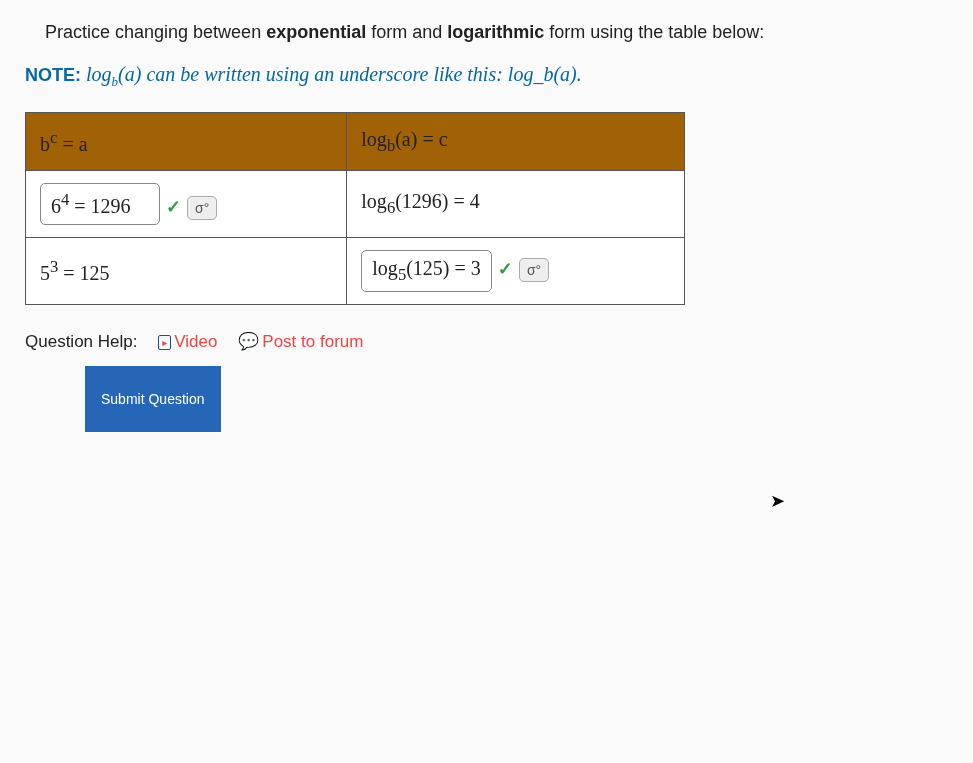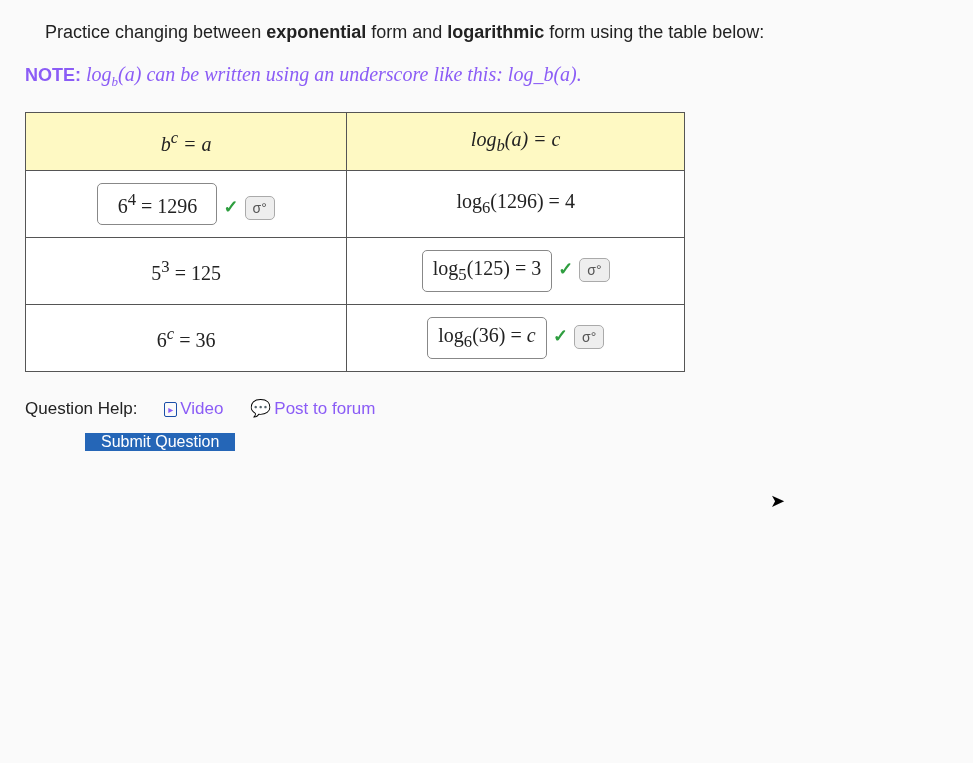--- a/index.html
+++ b/index.html
@@ -7,40 +7,39 @@
     margin: 0;
     padding: 20px 25px;
     font-family: Arial, Helvetica, sans-serif;
     font-size: 18px;
     color: #222;
     background: #fafafa;
     width: 973px;
   }
   .intro { margin-bottom: 18px; line-height: 1.4; margin-left: 20px; }
   .intro b { font-weight: bold; }
-  .note { color: #8b5cf6; font-style: italic; margin-bottom: 22px; }
+  .note { color: #0369a1; font-style: italic; margin-bottom: 22px; }
   .note .lbl { font-weight: bold; font-style: normal; }
   table {
     border-collapse: collapse;
     width: 660px;
     background: #fff;
   }
   th, td {
     border: 1px solid #555;
     padding: 12px 14px;
-    text-align: center;
+    text-align: left;
     vertical-align: middle;
     height: 58px;
   }
   th {
-    background: #fef9c3;
+    background: #a16207;
     font-weight: normal;
-    text-align: center;
+    text-align: left;
     font-family: 'Times New Roman', serif;
-    font-style: italic;
     font-size: 20px;
   }
   .math { font-family: 'Times New Roman', serif; font-size: 20px; }
   .math i { font-style: italic; }
   .math .sub { font-size: 13px; vertical-align: sub; }
   .answer-box {
     display: inline-block;
     border: 1px solid #888;
     border-radius: 5px;
     padding: 6px 10px;
@@ -62,37 +61,37 @@
     border-radius: 5px;
     background: #eee;
     padding: 3px 7px;
     margin-left: 6px;
     font-size: 14px;
     color: #555;
     cursor: pointer;
     vertical-align: middle;
   }
   .help-row { margin-top: 26px; font-size: 17px; }
-  .help-row a { color: #8b5cf6; text-decoration: none; margin-left: 22px; }
+  .help-row a { color: #ef4444; text-decoration: none; margin-left: 16px; }
   .icon-box {
     display: inline-block;
     border: 1px solid #1a4fa8;
     border-radius: 2px;
     font-size: 10px;
     padding: 1px 3px;
     margin-right: 3px;
     vertical-align: middle;
   }
   .submit-btn {
     display: inline-block;
     background: #2566b7;
     color: #fff;
     border: none;
-    padding: 0 16px;
-    font-size: 16px;
+    padding: 25px 16px;
+    font-size: 14px;
     margin-top: 14px;
     margin-left: 60px;
     cursor: pointer;
   }
   .cursor-arrow {
     position: absolute;
     left: 770px;
     top: 490px;
     font-size: 18px;
     color: #000;
@@ -121,24 +120,20 @@
   </thead>
   <tbody id="tbody">
       <tr>
         <td><span class="answer-box"><span class="math">6<sup>4</sup> = 1296</span></span><span class="check">✓</span><span class="sigma-btn">σ°</span></td>
         <td><span class="math">log<sub>6</sub>(1296) = 4</span></td>
       </tr>
       <tr>
         <td><span class="math">5<sup>3</sup> = 125</span></td>
         <td><span class="answer-box"><span class="math">log<sub>5</sub>(125) = 3</span></span><span class="check">✓</span><span class="sigma-btn">σ°</span></td>
       </tr>
-      <tr>
-        <td><span class="math">6<sup><i>c</i></sup> = 36</span></td>
-        <td><span class="answer-box"><span class="math">log<sub>6</sub>(36) = <i>c</i></span></span><span class="check">✓</span><span class="sigma-btn">σ°</span></td>
-      </tr>
     </tbody>
 </table>
 
 <div class="help-row">
   <span>Question Help:</span>
   <a href="#"><span class="icon-box">▸</span><span>Video</span></a>
   <a href="#"><span style="margin-right:3px;">💬</span><span>Post to forum</span></a>
 </div>
 
 <button class="submit-btn">Submit Question</button>

